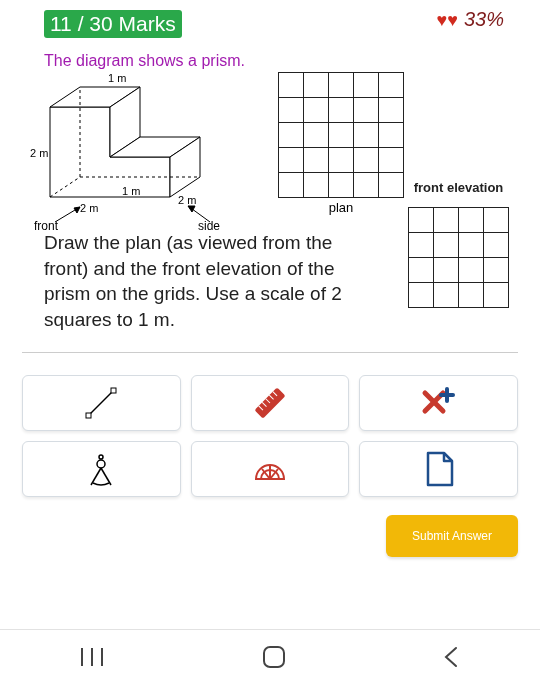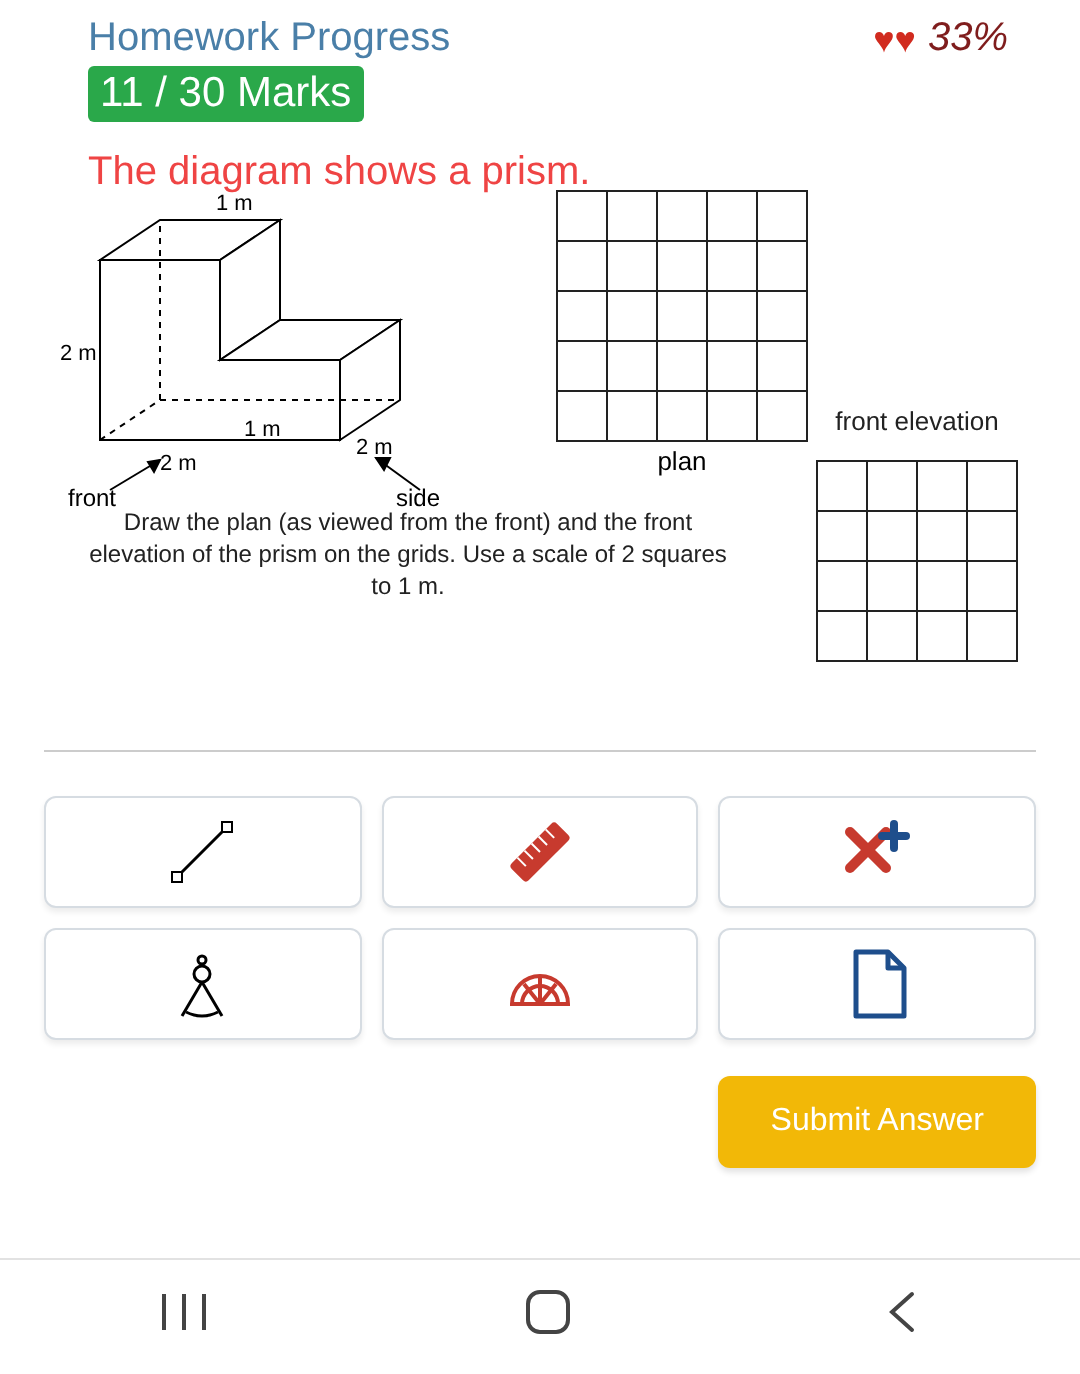--- a/index.html
+++ b/index.html
@@ -47,32 +47,31 @@
     color: #7f1d1d;
     font-size: 20px;
     font-style: italic;
   }
   .question-area {
     padding: 10px 24px 0 44px;
     position: relative;
     height: 310px;
   }
   .q-line1 {
-    font-size: 20px;
-    color: #ef4444;
+    font-size: 16px;
+    color: #a21caf;
   }
   .q-instr {
-    font-size: 12px;
+    font-size: 19px;
     color: #222;
     line-height: 1.35;
     position: absolute;
     top: 188px;
     left: 44px;
     width: 320px;
-    text-align: center;
   }
   
   .prism-svg {
     position: absolute;
     top: 30px;
     left: 30px;
   }
   
   .grid-plan {
     position: absolute;
@@ -83,20 +82,21 @@
   .grid-front {
     position: absolute;
     top: 138px;
     left: 408px;
     text-align: center;
   }
   .grid-front .lbl {
     font-size: 13px;
     color: #222;
     margin-bottom: 12px;
+    font-weight: bold;
   }
   table.grid {
     border-collapse: collapse;
   }
   table.grid td {
     border: 1px solid #222;
     width: 25px;
     height: 25px;
   }
   .plan-lbl {
@@ -131,21 +131,21 @@
   .submit-row {
     margin: 18px 22px 0;
     display: flex;
     justify-content: flex-end;
   }
   .submit-btn {
     background: #f2b807;
     color: #fff;
     border: none;
     border-radius: 6px;
-    font-size: 16px;
+    font-size: 12px;
     padding: 14px 26px;
     cursor: pointer;
     box-shadow: 0 2px 3px rgba(0,0,0,0.12);
   }
   
   .nav-bar {
     position: absolute;
     bottom: 0;
     left: 0;
     width: 100%;
@@ -156,21 +156,20 @@
     align-items: center;
     justify-content: space-around;
   }
   .nav-item { color: #444; }
 </style>
 </head>
 <body>
 
 <div class="header">
   <div class="title-block">
-    <div class="hw-title">Homework Progress</div>
     <div class="marks-badge">11 / 30 Marks</div>
   </div>
   <div class="pct-wrap">
     <span class="hearts">♥♥</span>
     <span class="pct">33%</span>
   </div>
 </div>
 
 <div class="question-area">
   <div class="q-line1">The diagram shows a prism.</div>

